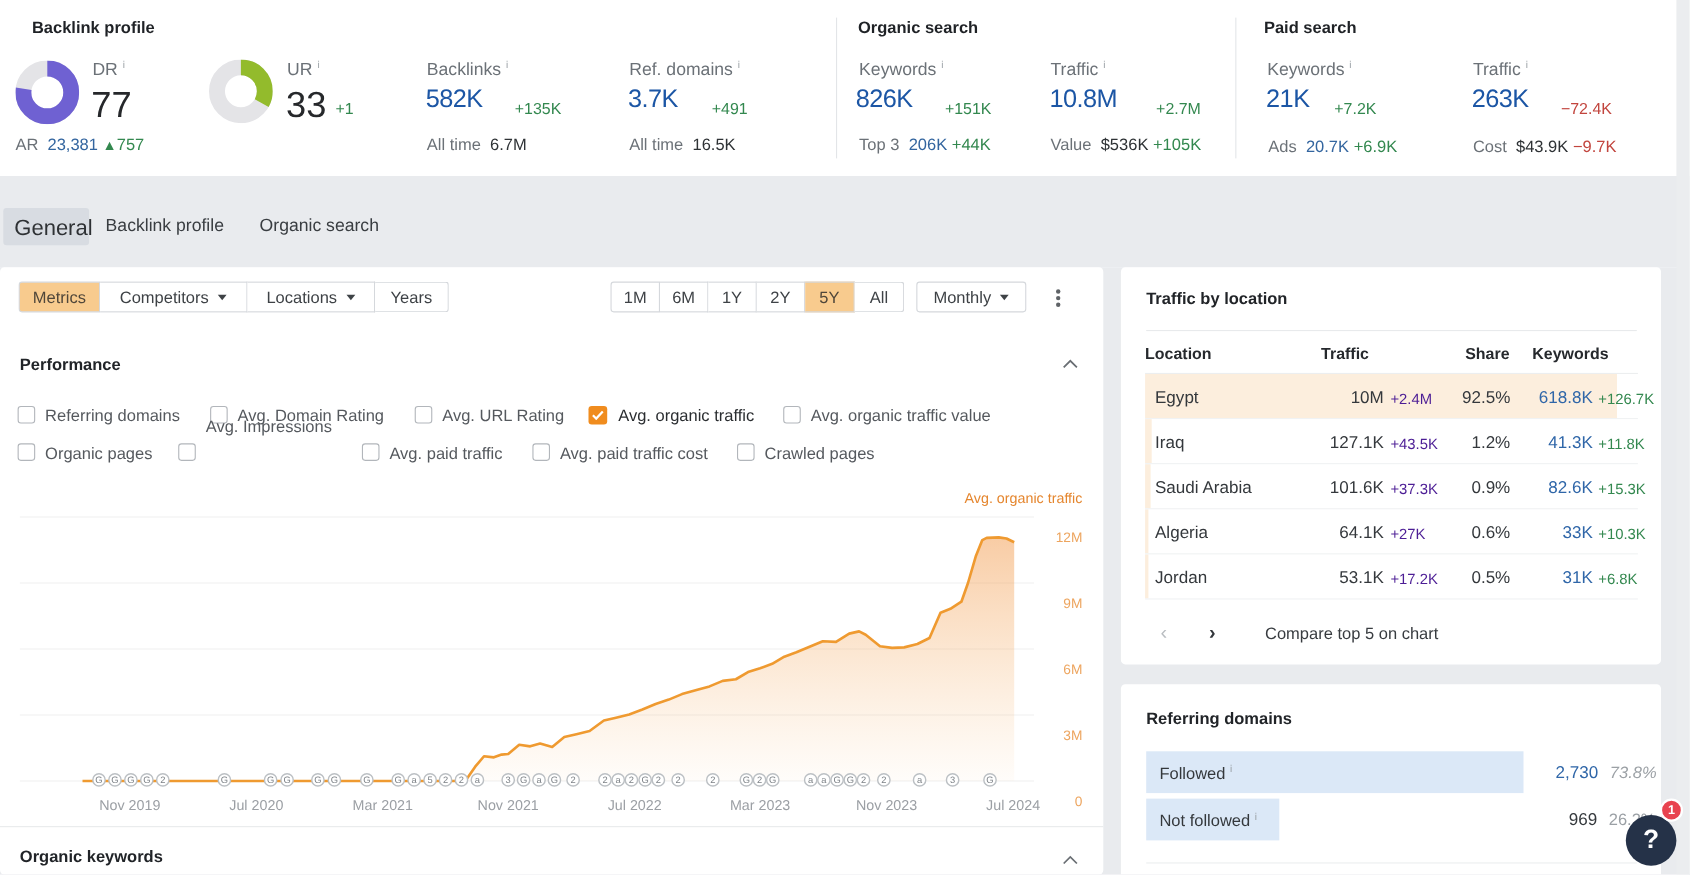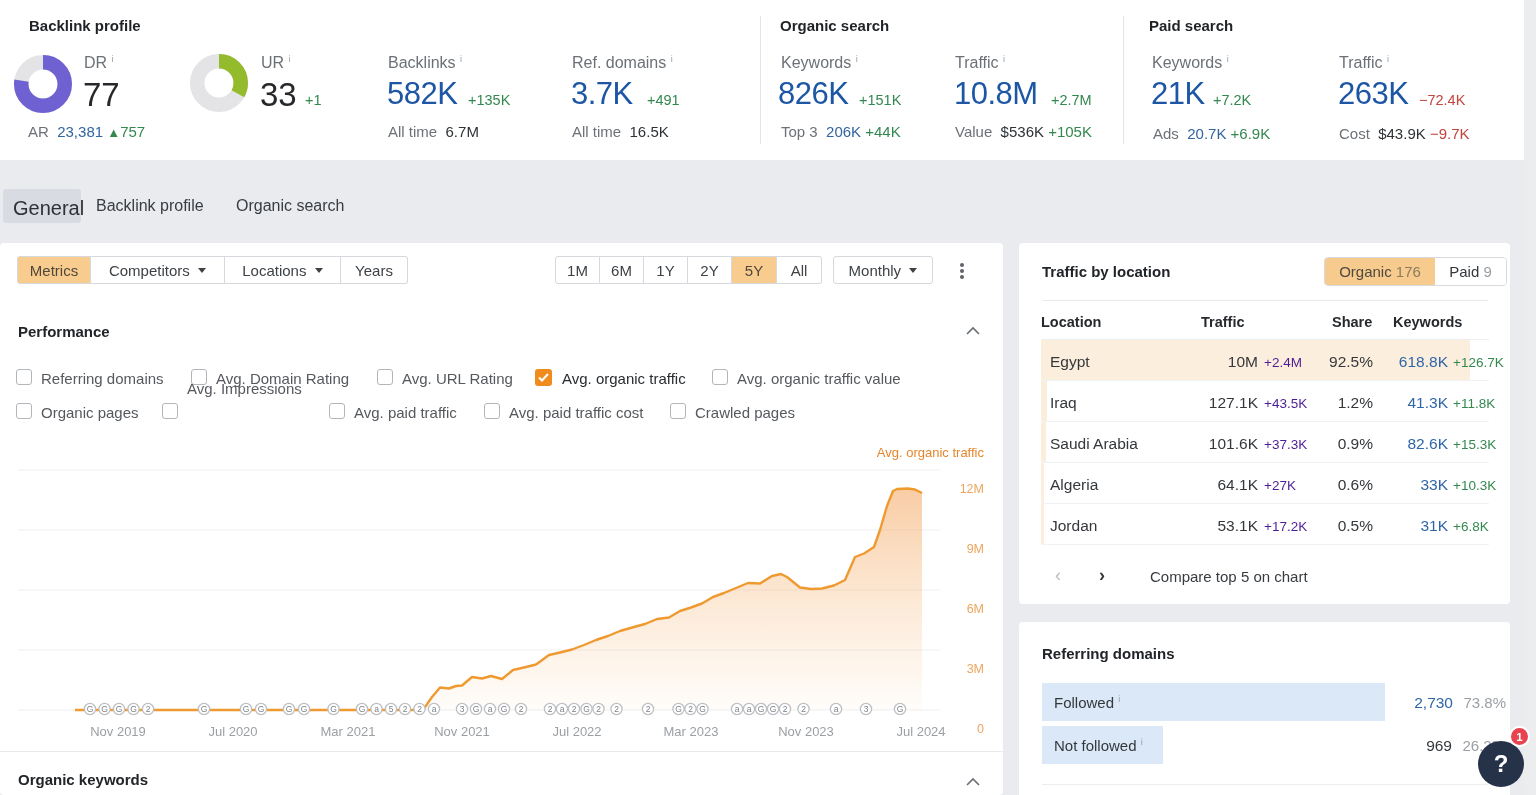--- a/index.html
+++ b/index.html
@@ -1,20 +1,20 @@
 <!DOCTYPE html>
 <html><head>
 <meta charset="utf-8">
 <style>
 * { margin:0; padding:0; box-sizing:border-box; }
 html,body { width:1536px; height:795px; overflow:hidden; }
 body { font-family:"Liberation Sans", sans-serif; background:#ffffff; position:relative; }
 .abs { position:absolute; white-space:nowrap; }
 .lbl { color:#6b7177; font-size:16px; }
-.big { color:#1c56a5; font-size:31px; letter-spacing:-0.5px; }
+.big { color:#1c56a5; font-size:23px; letter-spacing:-0.5px; }
 .chg { font-size:14.5px; }
 .grn { color:#33884f; }
 .red { color:#c2453e; }
 .blu { color:#33659f; }
 .gry { color:#6b7177; }
 .drk { color:#2e3235; }
 .sup { color:#9aa0a5; font-size:9px; vertical-align:super; }
 .ttl { color:#1f2226; font-size:15px; font-weight:bold; }
 .line3 { font-size:15px; }
 </style>
@@ -24,21 +24,21 @@
 <div class="abs" style="left:0;top:0;width:1524px;height:160px;background:#fff;"></div>
 
 <div class="abs ttl" style="left:29px;top:17px;">Backlink profile</div>
 
 <svg class="abs" style="left:14px;top:55px;" width="58" height="58" viewBox="0 0 58 58">
   <circle cx="29" cy="29" r="21.75" fill="none" stroke="#e4e4e7" stroke-width="14.5"></circle>
   <circle cx="29" cy="29" r="21.75" fill="none" stroke="#6f61d2" stroke-width="14.5" stroke-dasharray="105.23 136.66" transform="rotate(-90 29 29)"></circle>
 </svg>
 <div class="abs lbl" style="left:84px;top:54px;">DR <span class="sup">i</span></div>
 <div class="abs" style="left:83px;top:76px;font-size:33px;color:#26282b;">77</div>
-<div class="abs line3" style="left:28px;top:123px;"><span class="gry">AR</span>&nbsp; <span class="blu">23,381</span> <span class="grn" style="font-size:13px;">▲</span><span class="grn">757</span></div>
+<div class="abs line3" style="left:14px;top:123px;"><span class="gry">AR</span>&nbsp; <span class="blu">23,381</span> <span class="grn" style="font-size:13px;">▲</span><span class="grn">757</span></div>
 
 <svg class="abs" style="left:190px;top:54px;" width="58" height="58" viewBox="0 0 58 58">
   <circle cx="29" cy="29" r="21.75" fill="none" stroke="#e4e4e7" stroke-width="14.5"></circle>
   <circle cx="29" cy="29" r="21.75" fill="none" stroke="#93bb2c" stroke-width="14.5" stroke-dasharray="45.1 136.66" transform="rotate(-90 29 29)"></circle>
 </svg>
 <div class="abs lbl" style="left:261px;top:54px;">UR <span class="sup">i</span></div>
 <div class="abs" style="left:260px;top:76px;font-size:33px;color:#26282b;">33</div>
 <div class="abs chg grn" style="left:305px;top:92px;">+1</div>
 
 <div class="abs lbl" style="left:388px;top:54px;">Backlinks <span class="sup">i</span></div>
@@ -265,24 +265,20 @@
 
 <div class="abs" style="left:0;top:751px;width:1003px;height:1px;background:#e8eaec;"></div>
 <div class="abs" style="left:18px;top:771px;font-size:15px;font-weight:bold;color:#212428;">Organic keywords</div>
 <svg class="abs" style="left:966px;top:777px;" width="14" height="9" viewBox="0 0 14 9">
     <polyline points="1,8 7,2 13,8" fill="none" stroke="#6a6f74" stroke-width="1.6"></polyline>
   </svg>
 
 <div class="abs" style="left:1019px;top:243px;width:491px;height:361px;background:#fff;border-radius:4px;overflow:hidden;">
   <div class="abs" style="left:23px;top:20px;font-size:15px;font-weight:bold;color:#212428;">Traffic by location</div>
 
-  <div class="abs" style="left:305px;top:14px;height:29px;display:flex;font-size:15px;border:1px solid #d8dadd;border-radius:4px;overflow:hidden;">
-    <div style="width:110px;background:#f7ca8e;display:flex;align-items:center;justify-content:center;color:#4f4a41;">Organic&nbsp;<span style="color:#8d7b5e;">176</span></div>
-    <div style="width:71px;background:#fff;display:flex;align-items:center;justify-content:center;color:#33373b;">Paid&nbsp;<span style="color:#989da2;">9</span></div>
-  </div>
   <div class="abs" style="left:23px;top:57px;width:446px;height:1px;background:#e8eaec;"></div>
 
   <div class="abs" style="left:22px;top:71px;font-size:14.5px;font-weight:bold;color:#26292d;">Location</div>
   <div class="abs" style="left:182px;top:71px;font-size:14.5px;font-weight:bold;color:#26292d;">Traffic</div>
   <div class="abs" style="left:313px;top:71px;font-size:14.5px;font-weight:bold;color:#26292d;">Share</div>
   <div class="abs" style="left:374px;top:71px;font-size:14.5px;font-weight:bold;color:#26292d;">Keywords</div>
   <div class="abs" style="left:22px;top:96px;width:448px;height:1px;background:#eceeef;"></div>
 
   <div class="abs" style="left:22px;top:97px;width:429px;height:40px;background:#fceedd;"></div>
   <div class="abs" style="left:22px;top:138px;width:6px;height:40px;background:#fceedd;"></div>
@@ -336,21 +332,21 @@
   <div class="abs" style="left:36px;top:322px;font-size:18px;color:#b9bdc1;">‹</div>
   <div class="abs" style="left:80px;top:322px;font-size:18px;font-weight:bold;color:#33373b;">›</div>
   <div class="abs" style="left:131px;top:325px;font-size:15px;color:#383c40;">Compare top 5 on chart</div>
 </div>
 
 <div class="abs" style="left:1019px;top:622px;width:491px;height:173px;background:#fff;border-radius:4px 4px 0 0;">
   <div class="abs" style="left:23px;top:23px;font-size:15px;font-weight:bold;color:#212428;">Referring domains</div>
   <div class="abs" style="left:23px;top:61px;width:343px;height:38px;background:#dbe8f7;"></div>
   <div class="abs" style="left:35px;top:72px;font-size:15px;color:#34383c;">Followed <span class="sup">i</span></div>
   <div class="abs" style="left:334px;top:72px;width:100px;text-align:right;font-size:15.5px;color:#2f66a8;">2,730</div>
-  <div class="abs" style="left:387px;top:72px;width:100px;text-align:right;font-size:15px;color:#9ba0a5;">73.8%</div>
+  <div class="abs" style="left:387px;top:72px;width:100px;text-align:right;font-size:15px;color:#9ba0a5;font-style:italic;">73.8%</div>
   <div class="abs" style="left:23px;top:104px;width:121px;height:38px;background:#dbe8f7;"></div>
   <div class="abs" style="left:35px;top:115px;font-size:15px;color:#34383c;">Not followed <span class="sup">i</span></div>
   <div class="abs" style="left:333px;top:115px;width:100px;text-align:right;font-size:15.5px;color:#34383c;">969</div>
   <div class="abs" style="left:386px;top:115px;width:100px;text-align:right;font-size:15px;color:#9ba0a5;">26.2%</div>
   <div class="abs" style="left:23px;top:162px;width:446px;height:1px;background:#eceeef;"></div>
 </div>
 
 <div class="abs" style="left:1524px;top:0;width:12px;height:795px;background:#ebedef;"></div>
 
 <div class="abs" style="left:1478px;top:741px;width:46px;height:46px;border-radius:50%;background:#253248;color:#fff;font-size:24px;font-weight:bold;display:flex;align-items:center;justify-content:center;">?</div>

